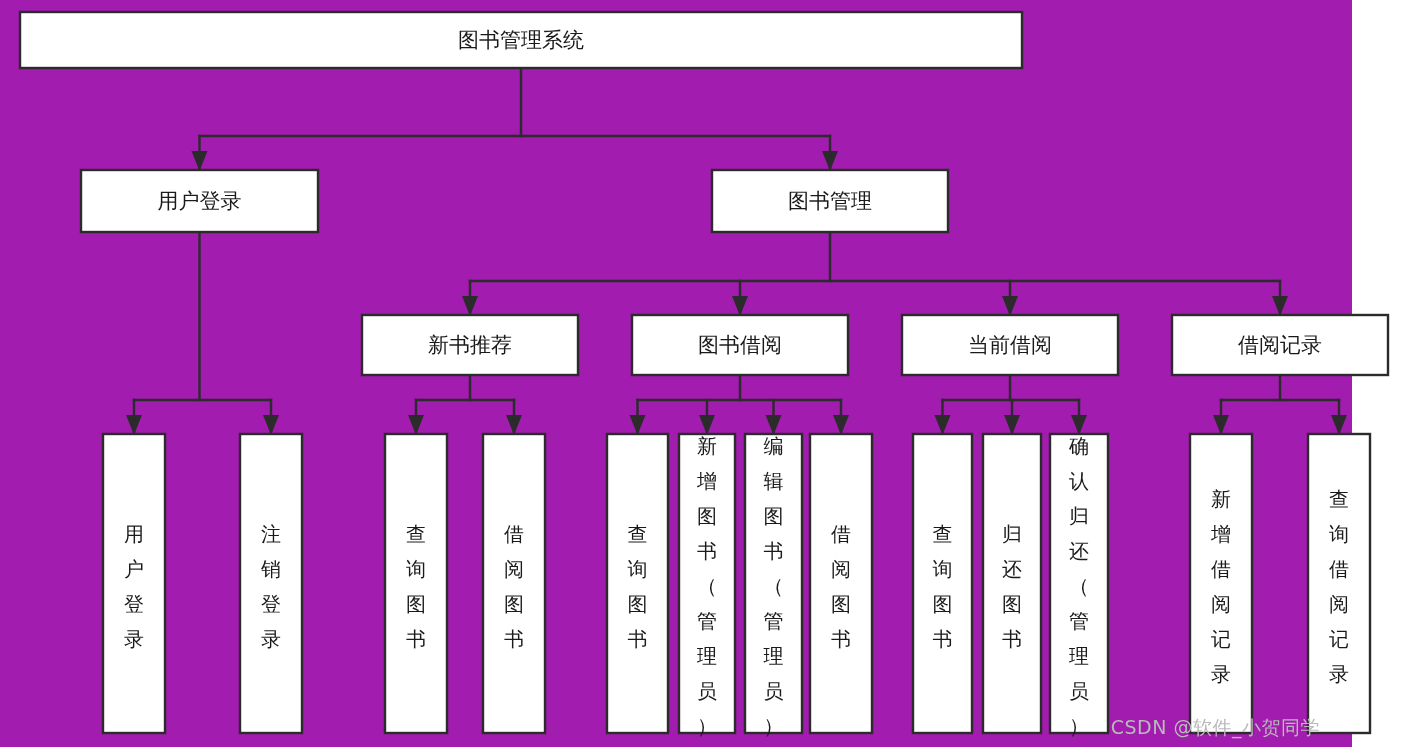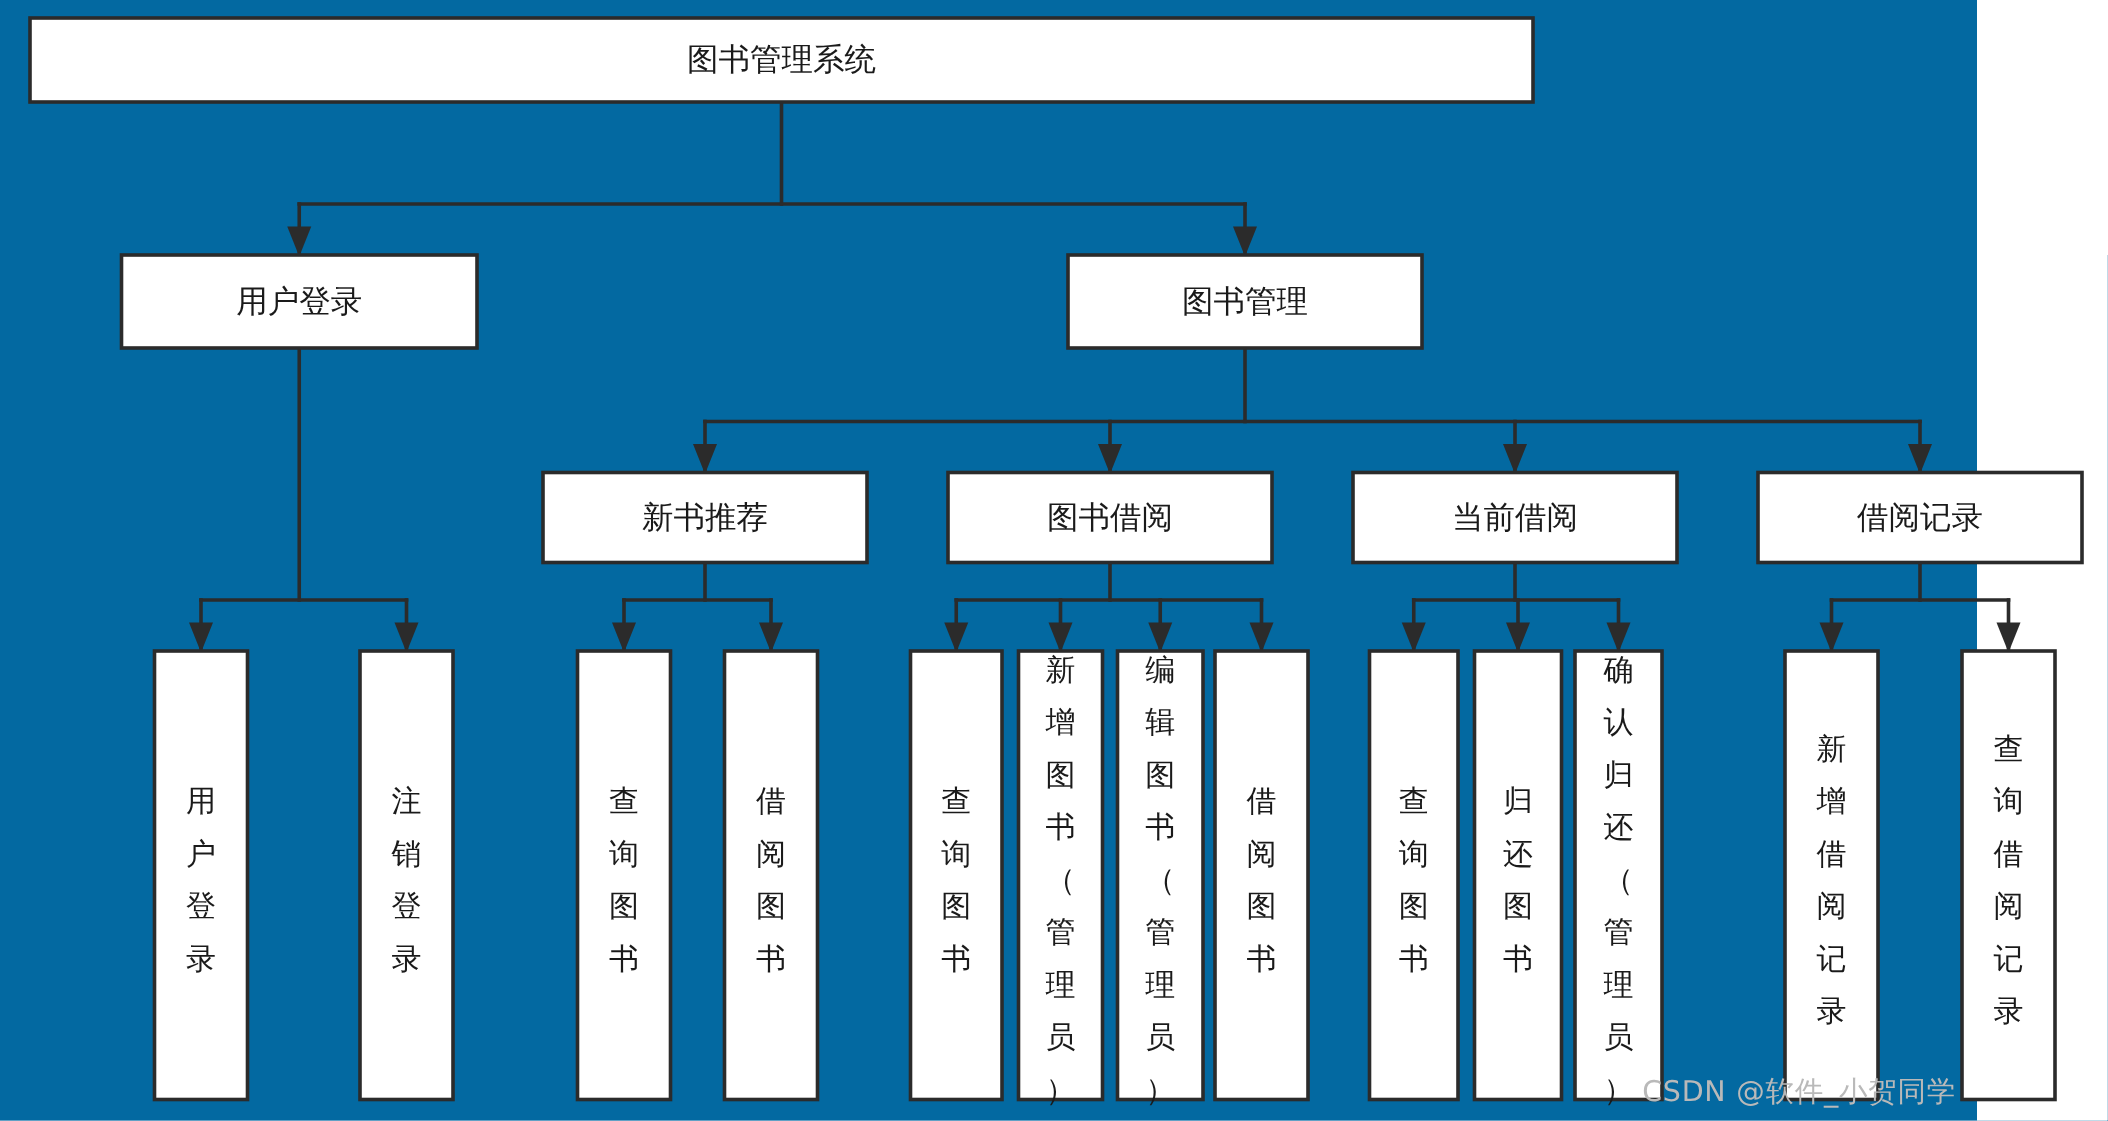--- a/index.html
+++ b/index.html
@@ -11,21 +11,22 @@
   body {
     width: 1405px;
     height: 747px;
     overflow: hidden;
     font-family: "DejaVu Sans", "Liberation Sans", sans-serif;
   }
   #diagram-root {
     position: relative;
     width: 1318px;
     height: 747px;
-    background: #0369a1;
+    background: #a21caf;
+    padding-left: 34px;
   }
   svg#flow {
     position: absolute;
     left: 0;
     top: 0;
     width: 1405px;
     height: 747px;
     display: block;
   }
   .node-box {
@@ -51,21 +52,21 @@
     dominant-baseline: middle;
   }
   .node-label-vertical {
     font-family: "DejaVu Sans", "Liberation Sans", sans-serif;
     fill: #1a1a1a;
     font-size: 20px;
     text-anchor: middle;
   }
   .watermark {
     position: absolute;
-    right: 14px;
+    right: 32px;
     bottom: 6px;
     font-family: "DejaVu Sans", "Liberation Sans", sans-serif;
     font-size: 19px;
     color: #b9b9b9;
     letter-spacing: 0.5px;
     white-space: nowrap;
     user-select: none;
   }
 </style>
 </head>

